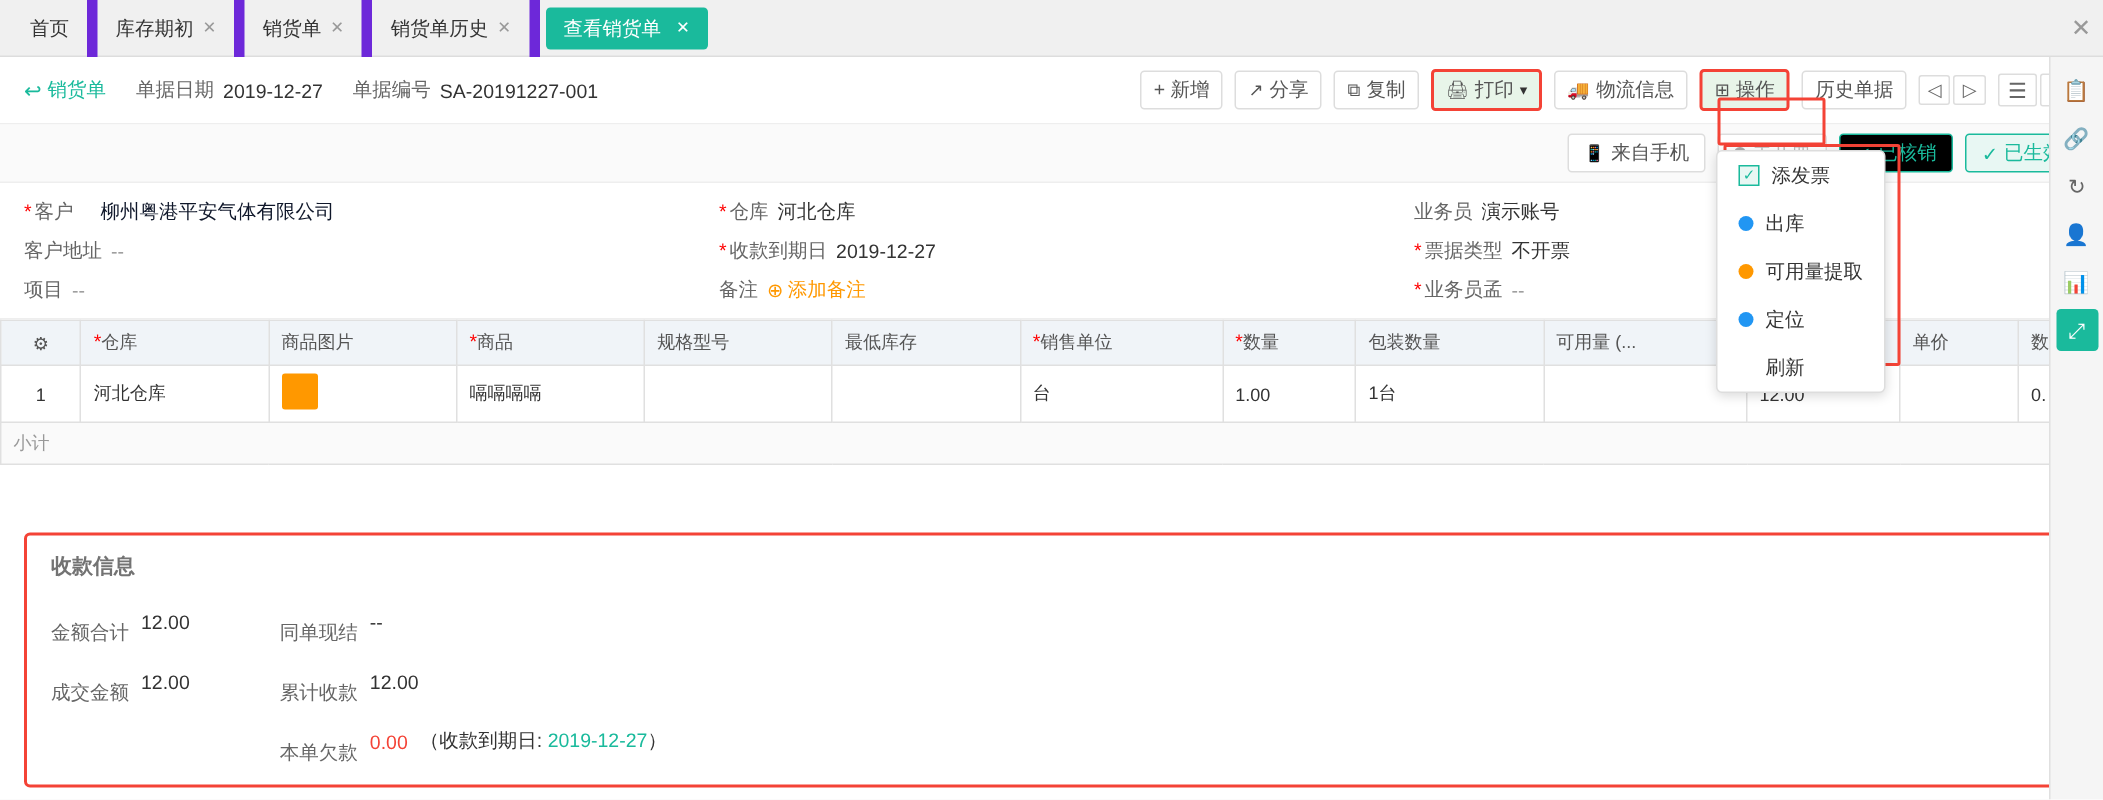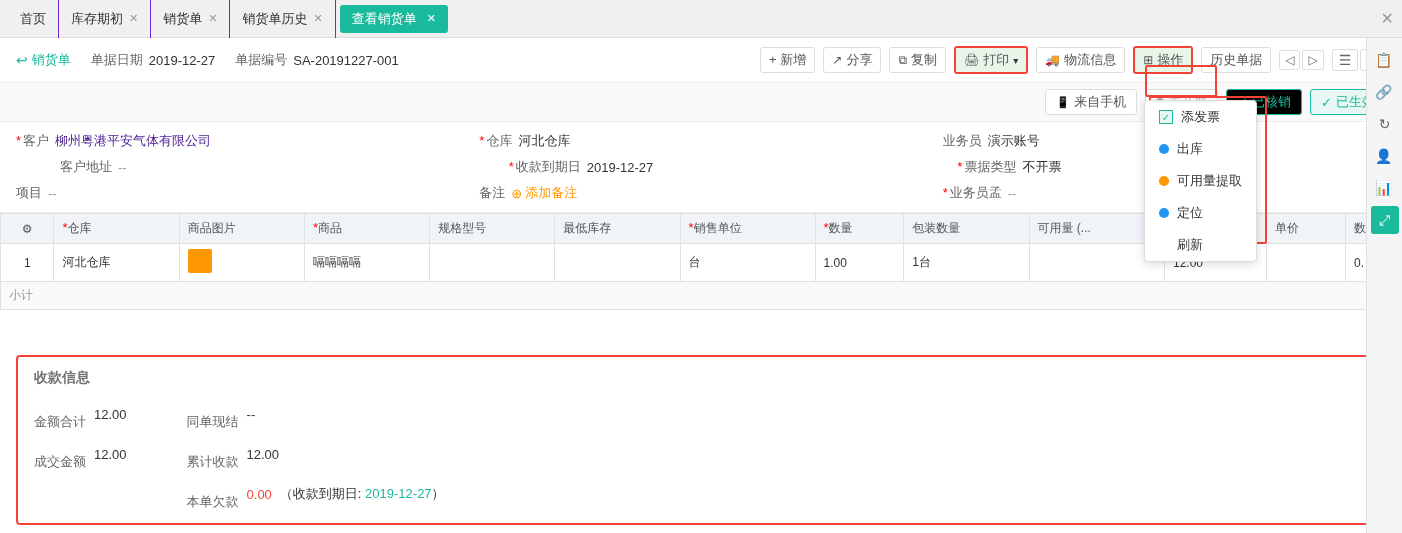--- a/index.html
+++ b/index.html
@@ -5,21 +5,21 @@
     * { box-sizing: border-box; margin: 0; padding: 0; font-family: 'Microsoft YaHei', Arial, sans-serif; font-size: 13px; }
     body { background: #f5f5f5; width: 1402px; height: 533px; overflow: hidden; position: relative; }
 
     
     .tab-bar {
       display: flex; align-items: center; background: #f0f0f0; border-bottom: 1px solid #ddd;
       height: 38px; padding: 0 8px; position: relative;
     }
     .tab-item {
       display: flex; align-items: center; padding: 0 12px; height: 38px; cursor: pointer;
-      font-size: 13px; color: #333; border-right: 1px solid #6d28d9; gap: 6px;
+      font-size: 13px; color: #333; border-right: 7px solid #6d28d9; gap: 6px;
     }
     .tab-item .close-icon { color: #999; font-size: 11px; cursor: pointer; }
     .tab-active-green {
       background: #1aba9c; color: #fff !important; border-radius: 3px; padding: 4px 12px;
       margin-left: 4px; height: 28px; display: flex; align-items: center; gap: 6px;
     }
     .tab-close-btn { margin-left: 4px; font-size: 11px; cursor: pointer; }
     .tab-bar-right { margin-left: auto; color: #999; font-size: 16px; cursor: pointer; }
 
     
@@ -55,21 +55,21 @@
     .btn-check-green { background: #000000; border-color: #1aba9c; color: #1aba9c; }
     .btn-effect { background: #e8f7f3; border-color: #1aba9c; color: #1aba9c; }
 
     
     .form-area { padding: 10px 16px; display: flex; flex-direction: column; gap: 8px; }
     .form-row { display: flex; align-items: center; gap: 20px; }
     .form-field { display: flex; align-items: center; gap: 6px; }
     .form-field .label { color: #666; white-space: nowrap; }
     .form-field .label.required::before { content: '*'; color: red; margin-right: 2px; }
     .form-field .value { color: #333; }
-    .form-field .value-link { color: #4c1d95; cursor: pointer; }
+    .form-field .value-link { color: #0f172a; cursor: pointer; margin-left: 12px; }
     .form-field .value-dash { color: #999; }
     .add-note-btn { color: #ff9800; cursor: pointer; display: flex; align-items: center; gap: 3px; }
 
     
     .table-area { flex: 1; overflow: hidden; border-top: 1px solid #eee; }
     .data-table { width: 100%; border-collapse: collapse; }
     .data-table thead tr { background: #f0f4f8; }
     .data-table th {
       padding: 6px 8px; border: 1px solid #e0e0e0; font-weight: normal; color: #555;
       font-size: 12px; white-space: nowrap; text-align: left;
@@ -231,21 +231,21 @@
       <div class="form-field" style="flex:2;">
         <span class="label required">仓库</span>
         <span class="value">河北仓库</span>
       </div>
       <div class="form-field" style="flex:2;">
         <span class="label">业务员</span>
         <span class="value">演示账号</span>
       </div>
     </div>
     <div class="form-row">
-      <div class="form-field" style="flex:2;margin-left:44px;">
+      <div class="form-field" style="flex:2;">
         <span class="label">客户地址</span>
         <span class="value value-dash">--</span>
       </div>
       <div class="form-field" style="flex:2;">
         <span class="label required">收款到期日</span>
         <span class="value">2019-12-27</span>
       </div>
       <div class="form-field" style="flex:2;">
         <span class="label required">票据类型</span>
         <span class="value">不开票</span>

